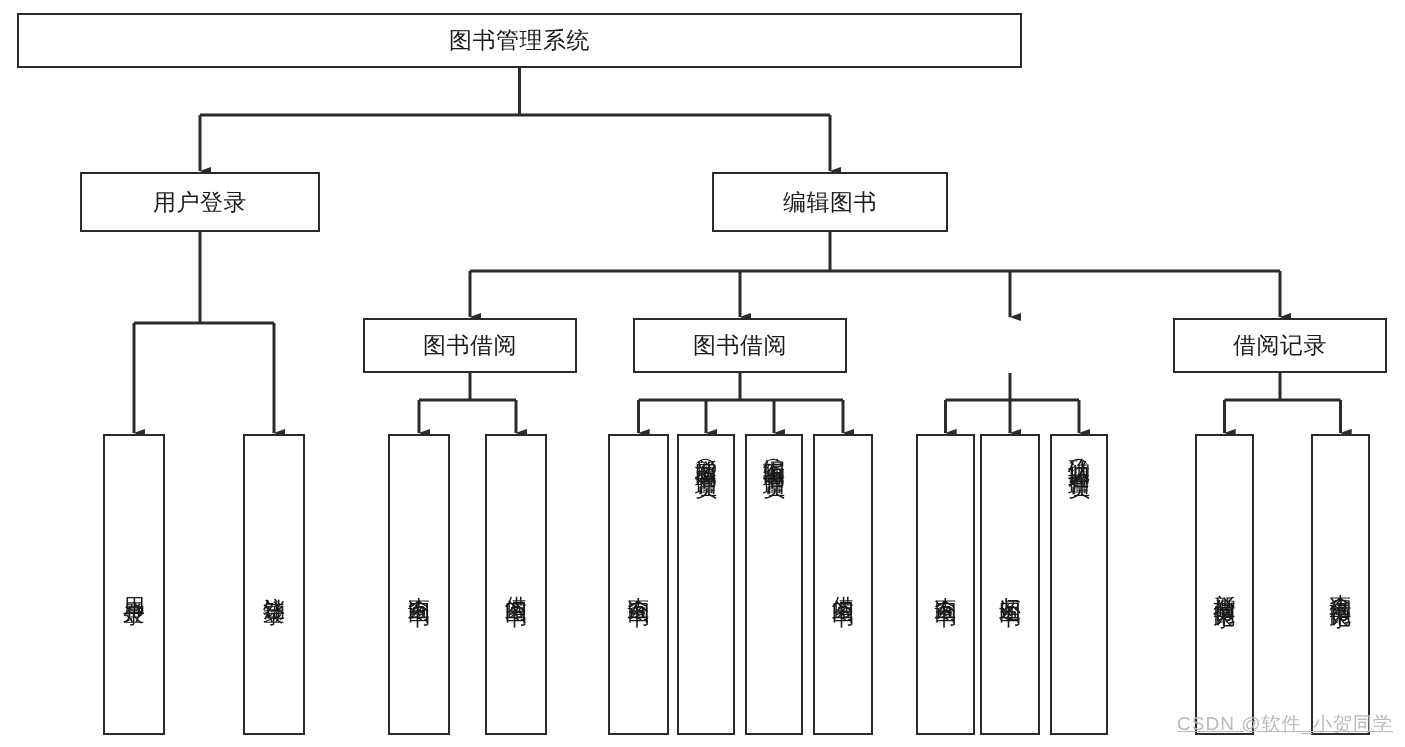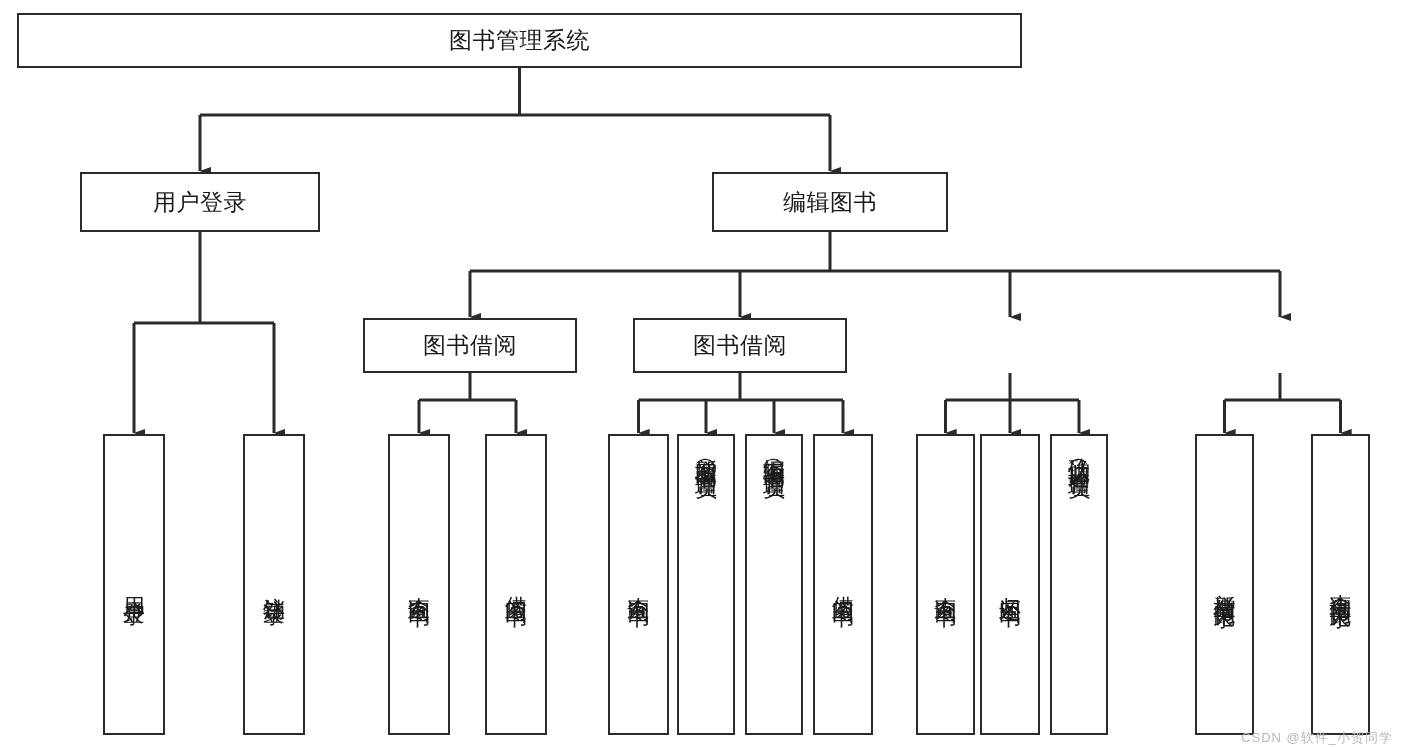--- a/index.html
+++ b/index.html
@@ -52,25 +52,26 @@
   .vlabel {
     writing-mode: vertical-rl;
     text-orientation: upright;
     letter-spacing: 3px;
     line-height: 1;
     white-space: nowrap;
   }
   .watermark {
     position: absolute;
     right: 12px;
-    bottom: 0;
-    font-size: 13px;
+    bottom: 10px;
+    font-size: 19px;
     color: #b9b9b9;
     letter-spacing: 1px;
     white-space: nowrap;
+    text-decoration: underline;
   }
 </style>
 </head>
 <body>
 
 <div id="canvas">
 
   <svg class="connectors" viewBox="0 0 1405 747">
     <defs>
       <marker id="arrowhead" markerWidth="9" markerHeight="12" refX="4.5" refY="11.2" orient="auto" markerUnits="userSpaceOnUse">
@@ -117,20 +118,23 @@
   <div class="node h" id="node-book-manage" style="left: 712px; top: 172px; width: 236px; height: 60px;">
     <span>编辑图书</span>
   </div>
 
   <div class="node h" id="node-new-book-rec" style="left: 363px; top: 318px; width: 214px; height: 55px;">
     <span>图书借阅</span>
   </div>
   <div class="node h" id="node-book-borrow" style="left: 633px; top: 318px; width: 214px; height: 55px;">
     <span>图书借阅</span>
   </div>
+  <div class="node h" id="node-borrow-record" style="left: 1173px; top: 318px; width: 214px; height: 55px;">
+    <span>借阅记录</span>
+  </div>
 
   <div class="node leaf center" id="node-leaf-user-login" style="left: 103px; top: 434px; width: 62px; height: 301px;">
     <span class="vlabel">用户登录</span>
   </div>
   <div class="node leaf center" id="node-leaf-user-logout" style="left: 243px; top: 434px; width: 62px; height: 301px;">
     <span class="vlabel">注销登录</span>
   </div>
   <div class="node leaf center" id="node-leaf-query-book-rec" style="left: 388px; top: 434px; width: 62px; height: 301px;">
     <span class="vlabel">查询图书</span>
   </div>

